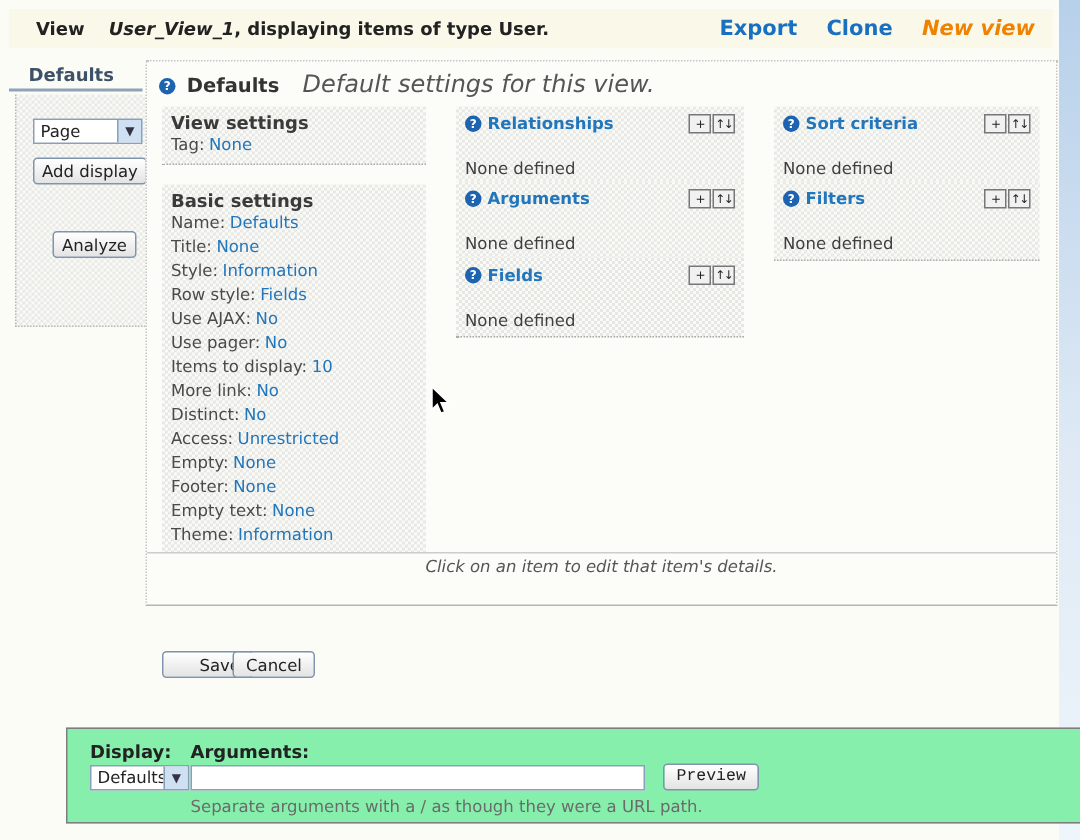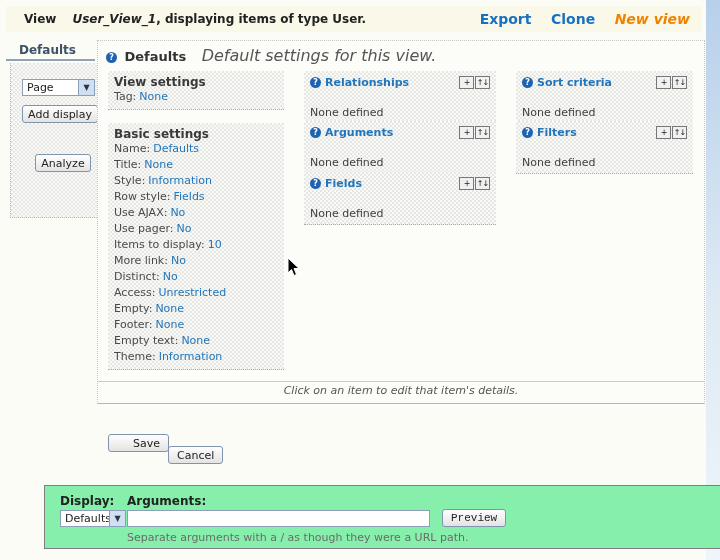--- a/index.html
+++ b/index.html
@@ -63,21 +63,21 @@
   .ibtns{margin-left:auto;white-space:nowrap;}
   .ibtn{display:inline-block;min-width:13px;height:11px;border:1px solid #777;background:#f1f1f1;
     font-size:8px;line-height:11px;text-align:center;color:#222;margin-left:1px;cursor:pointer;
     letter-spacing:-1px;}
   .sec-status{color:#3f3f3f;margin-top:17px;}
 
   .kv{line-height:16px;white-space:nowrap;}
   .kv .k{color:#4a4a4a;}
   .kv a{color:#2276bb;text-decoration:none;cursor:pointer;margin-left:3px;}
 
-  .mp-foot{position:absolute;left:0;right:0;bottom:3px;height:18px;line-height:18px;
+  .mp-foot{position:absolute;left:0;right:0;bottom:16px;height:18px;line-height:18px;
     border-top:1px solid #ccc;text-align:center;font-style:italic;color:#555;background:#fcfcf8;}
 
   
   .pvpanel{position:absolute;left:10px;top:485px;width:690px;height:64px;box-sizing:border-box;
     border:1px solid #7e7e7e;background:#86efac;margin-left:34px;}
   .pvpanel .lbl{position:absolute;font-weight:bold;color:#222;font-size:12px;}
   .pvpanel input{position:absolute;left:82px;top:24px;width:303px;height:17px;box-sizing:border-box;
     border:1px solid #8aa0b8;background:#fff;font-family:inherit;font-size:11px;padding:0 3px;}
   .pvpanel .hint{position:absolute;left:82px;top:45px;color:#6b6b6b;}
 
@@ -184,21 +184,21 @@
         <a class="sec-title">Filters</a>
         <span class="ibtns"><span class="ibtn">+</span><span class="ibtn">↑↓</span></span>
       </div>
       <div class="sec-status">None defined</div>
     </div>
 
     <div class="mp-foot">Click on an item to edit that item's details.</div>
   </div>
 
   <button class="btn" style="left:108px;top:434px;padding-left:24px;">Save</button>
-  <button class="btn" style="left:168px;top:434px;margin-top:12px;">Cancel</button>
+  <button class="btn" style="left:155px;top:434px;">Cancel</button>
 
   <div class="pvpanel">
     <span class="lbl" style="left:15px;top:8px;">Display:</span>
     <div class="fsel" style="left:15px;top:24px;width:66px;">
       <span class="txt">Defaults</span>
       <span class="arr">▼</span>
     </div>
     <span class="lbl" style="left:82px;top:8px;">Arguments:</span>
     <input type="text" value="" style="">
     <button class="btn" style="left:397px;top:23px;font-family:Liberation Mono, monospace;">Preview</button>

